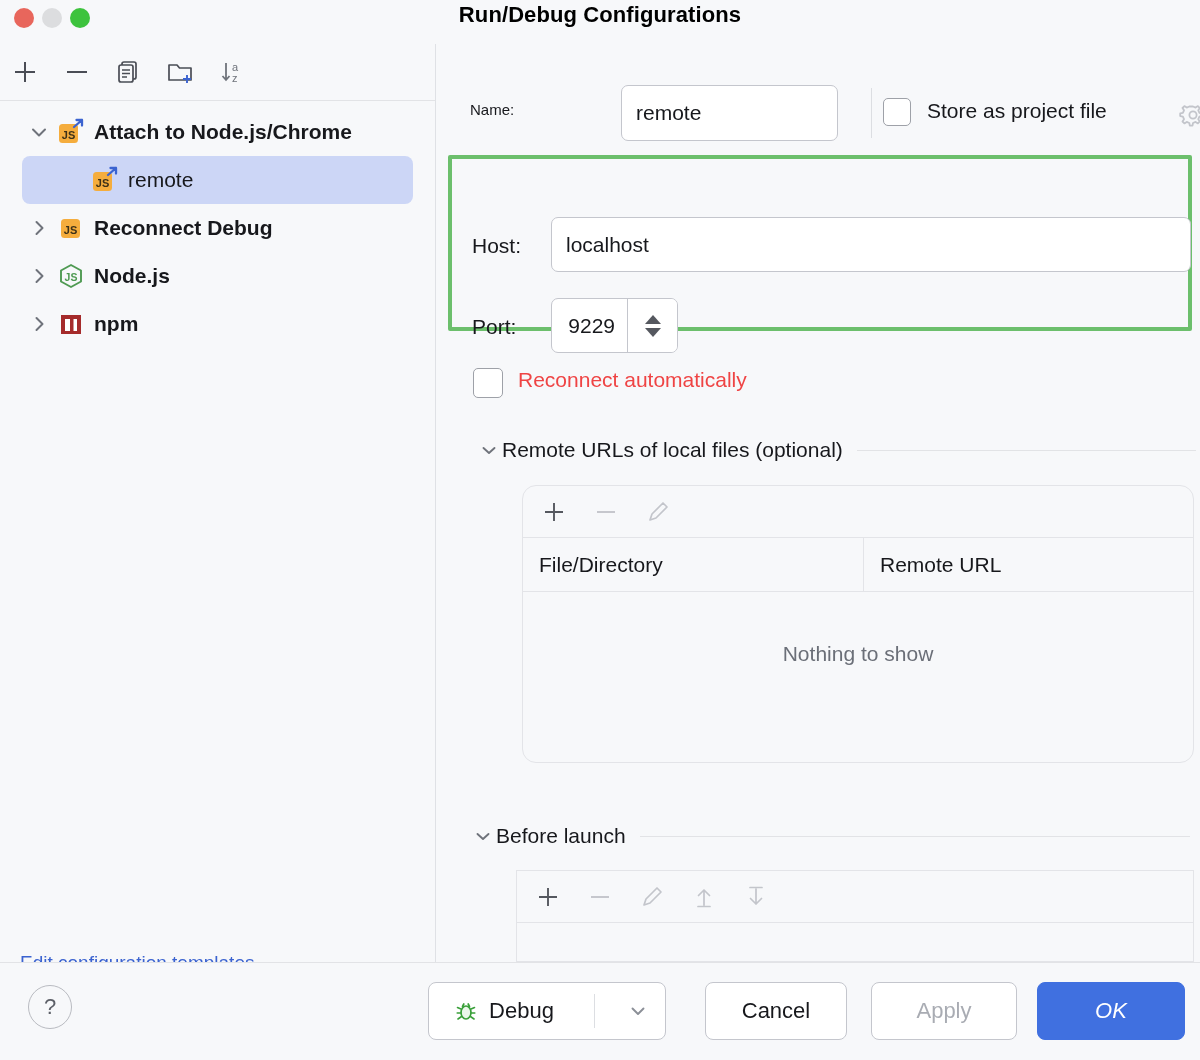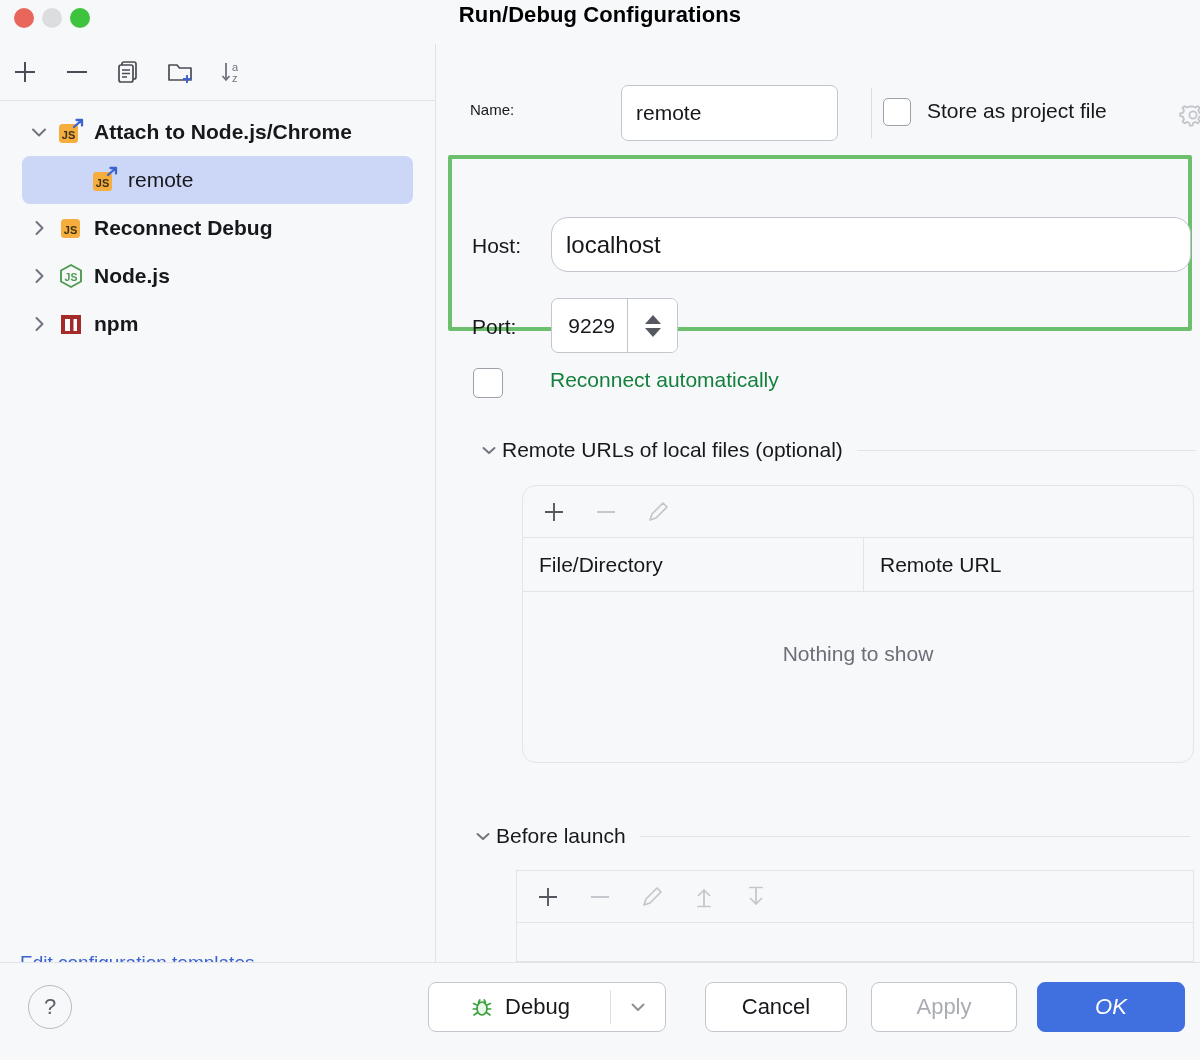--- a/index.html
+++ b/index.html
@@ -72,43 +72,43 @@
   .gear{position:absolute;left:707px;top:14px;width:32px;height:32px;}
 
   
   .highlight{
     position:absolute;left:12px;top:111px;width:744px;height:176px;
     border:4px solid #6cbf6c;border-radius:2px;box-sizing:border-box;background:transparent;
   }
   .host-label{position:absolute;left:36px;top:190px;font-size:21px;color:#17181c;}
   .host-input{
     position:absolute;left:115px;top:173px;width:640px;height:55px;
-    background:#fff;border:1px solid #c4c6cd;border-radius:17px;
-    font-size:24px;color:#17181c;padding:0 14px;box-sizing:border-box;
+    background:#fff;border:1px solid #c4c6cd;border-radius:7px;
+    font-size:21px;color:#17181c;padding:0 14px;box-sizing:border-box;
     display:flex;align-items:center;
   }
   .port-label{position:absolute;left:36px;top:271px;font-size:21px;color:#17181c;}
   .port-wrap{
     position:absolute;left:115px;top:254px;width:127px;height:55px;
     background:#fff;border:1px solid #c4c6cd;border-radius:7px;box-sizing:border-box;
     display:flex;align-items:stretch;overflow:hidden;
   }
   .port-input{flex:1;display:flex;align-items:center;justify-content:flex-end;
     font-size:21px;color:#17181c;padding-right:12px;}
   .port-spin{width:49px;border-left:1px solid #c4c6cd;display:flex;flex-direction:column;
     align-items:center;justify-content:center;gap:4px;background:#fff;}
   .spin-up,.spin-dn{width:0;height:0;border-left:8px solid transparent;border-right:8px solid transparent;}
   .spin-up{border-bottom:9px solid #55585f;}
   .spin-dn{border-top:9px solid #55585f;}
 
   .reconnect-check{
     position:absolute;left:37px;top:324px;width:30px;height:30px;
     background:#fff;border:1.6px solid #9ea1a8;border-radius:5px;box-sizing:border-box;
   }
-  .reconnect-label{position:absolute;left:82px;top:324px;font-size:21px;color:#15803d;margin-left:32px;}
+  .reconnect-label{position:absolute;left:82px;top:324px;font-size:21px;color:#ef4444;}
 
   
   .section{position:absolute;display:flex;align-items:center;width:720px;}
   .sec-arrow{width:26px;display:flex;align-items:center;justify-content:center;}
   .sec-title{font-size:21px;color:#17181c;white-space:nowrap;padding-right:14px;}
   .sec-line{flex:1;height:1px;background:#e2e3e6;}
 
   .sec-remote{left:40px;top:394px;}
   .sec-before{left:34px;top:780px;}
 
@@ -131,23 +131,23 @@
 
   
   .botdiv{position:absolute;left:0;top:962px;width:1200px;height:1px;background:#e2e3e6;}
   .bottombar{position:absolute;left:0;top:963px;width:1200px;height:97px;background:#f7f8fa;}
   .help-btn{
     position:absolute;left:28px;top:22px;width:44px;height:44px;border-radius:50%;
     border:1.6px solid #b9bbc1;box-sizing:border-box;display:flex;align-items:center;
     justify-content:center;font-size:22px;color:#5d6068;
   }
   .btn{
-    position:absolute;height:50px;border:1px solid #c4c6cd;border-radius:8px;background:#fff;
+    position:absolute;height:58px;border:1px solid #c4c6cd;border-radius:8px;background:#fff;
     box-sizing:border-box;display:flex;align-items:center;justify-content:center;
-    font-size:22px;color:#17181c;cursor:default;
+    font-size:22px;color:#17181c;cursor:default;gap:16px;
   }
   .btn-debug{left:428px;top:19px;width:238px;padding:0;}
   .debug-main{flex:1;display:flex;align-items:center;justify-content:center;gap:10px;height:100%;}
   .debug-sep{width:1px;height:34px;background:#dcdee2;}
   .debug-arrow{width:54px;display:flex;align-items:center;justify-content:center;height:100%;}
   .btn-cancel{left:705px;top:19px;width:142px;}
   .btn-apply{left:871px;top:19px;width:146px;color:#a9acb3;}
   .btn-ok{left:1037px;top:19px;width:148px;background:#4070e0;border-color:#4070e0;color:#fff;font-style:italic;}
 </style>
 </head>

